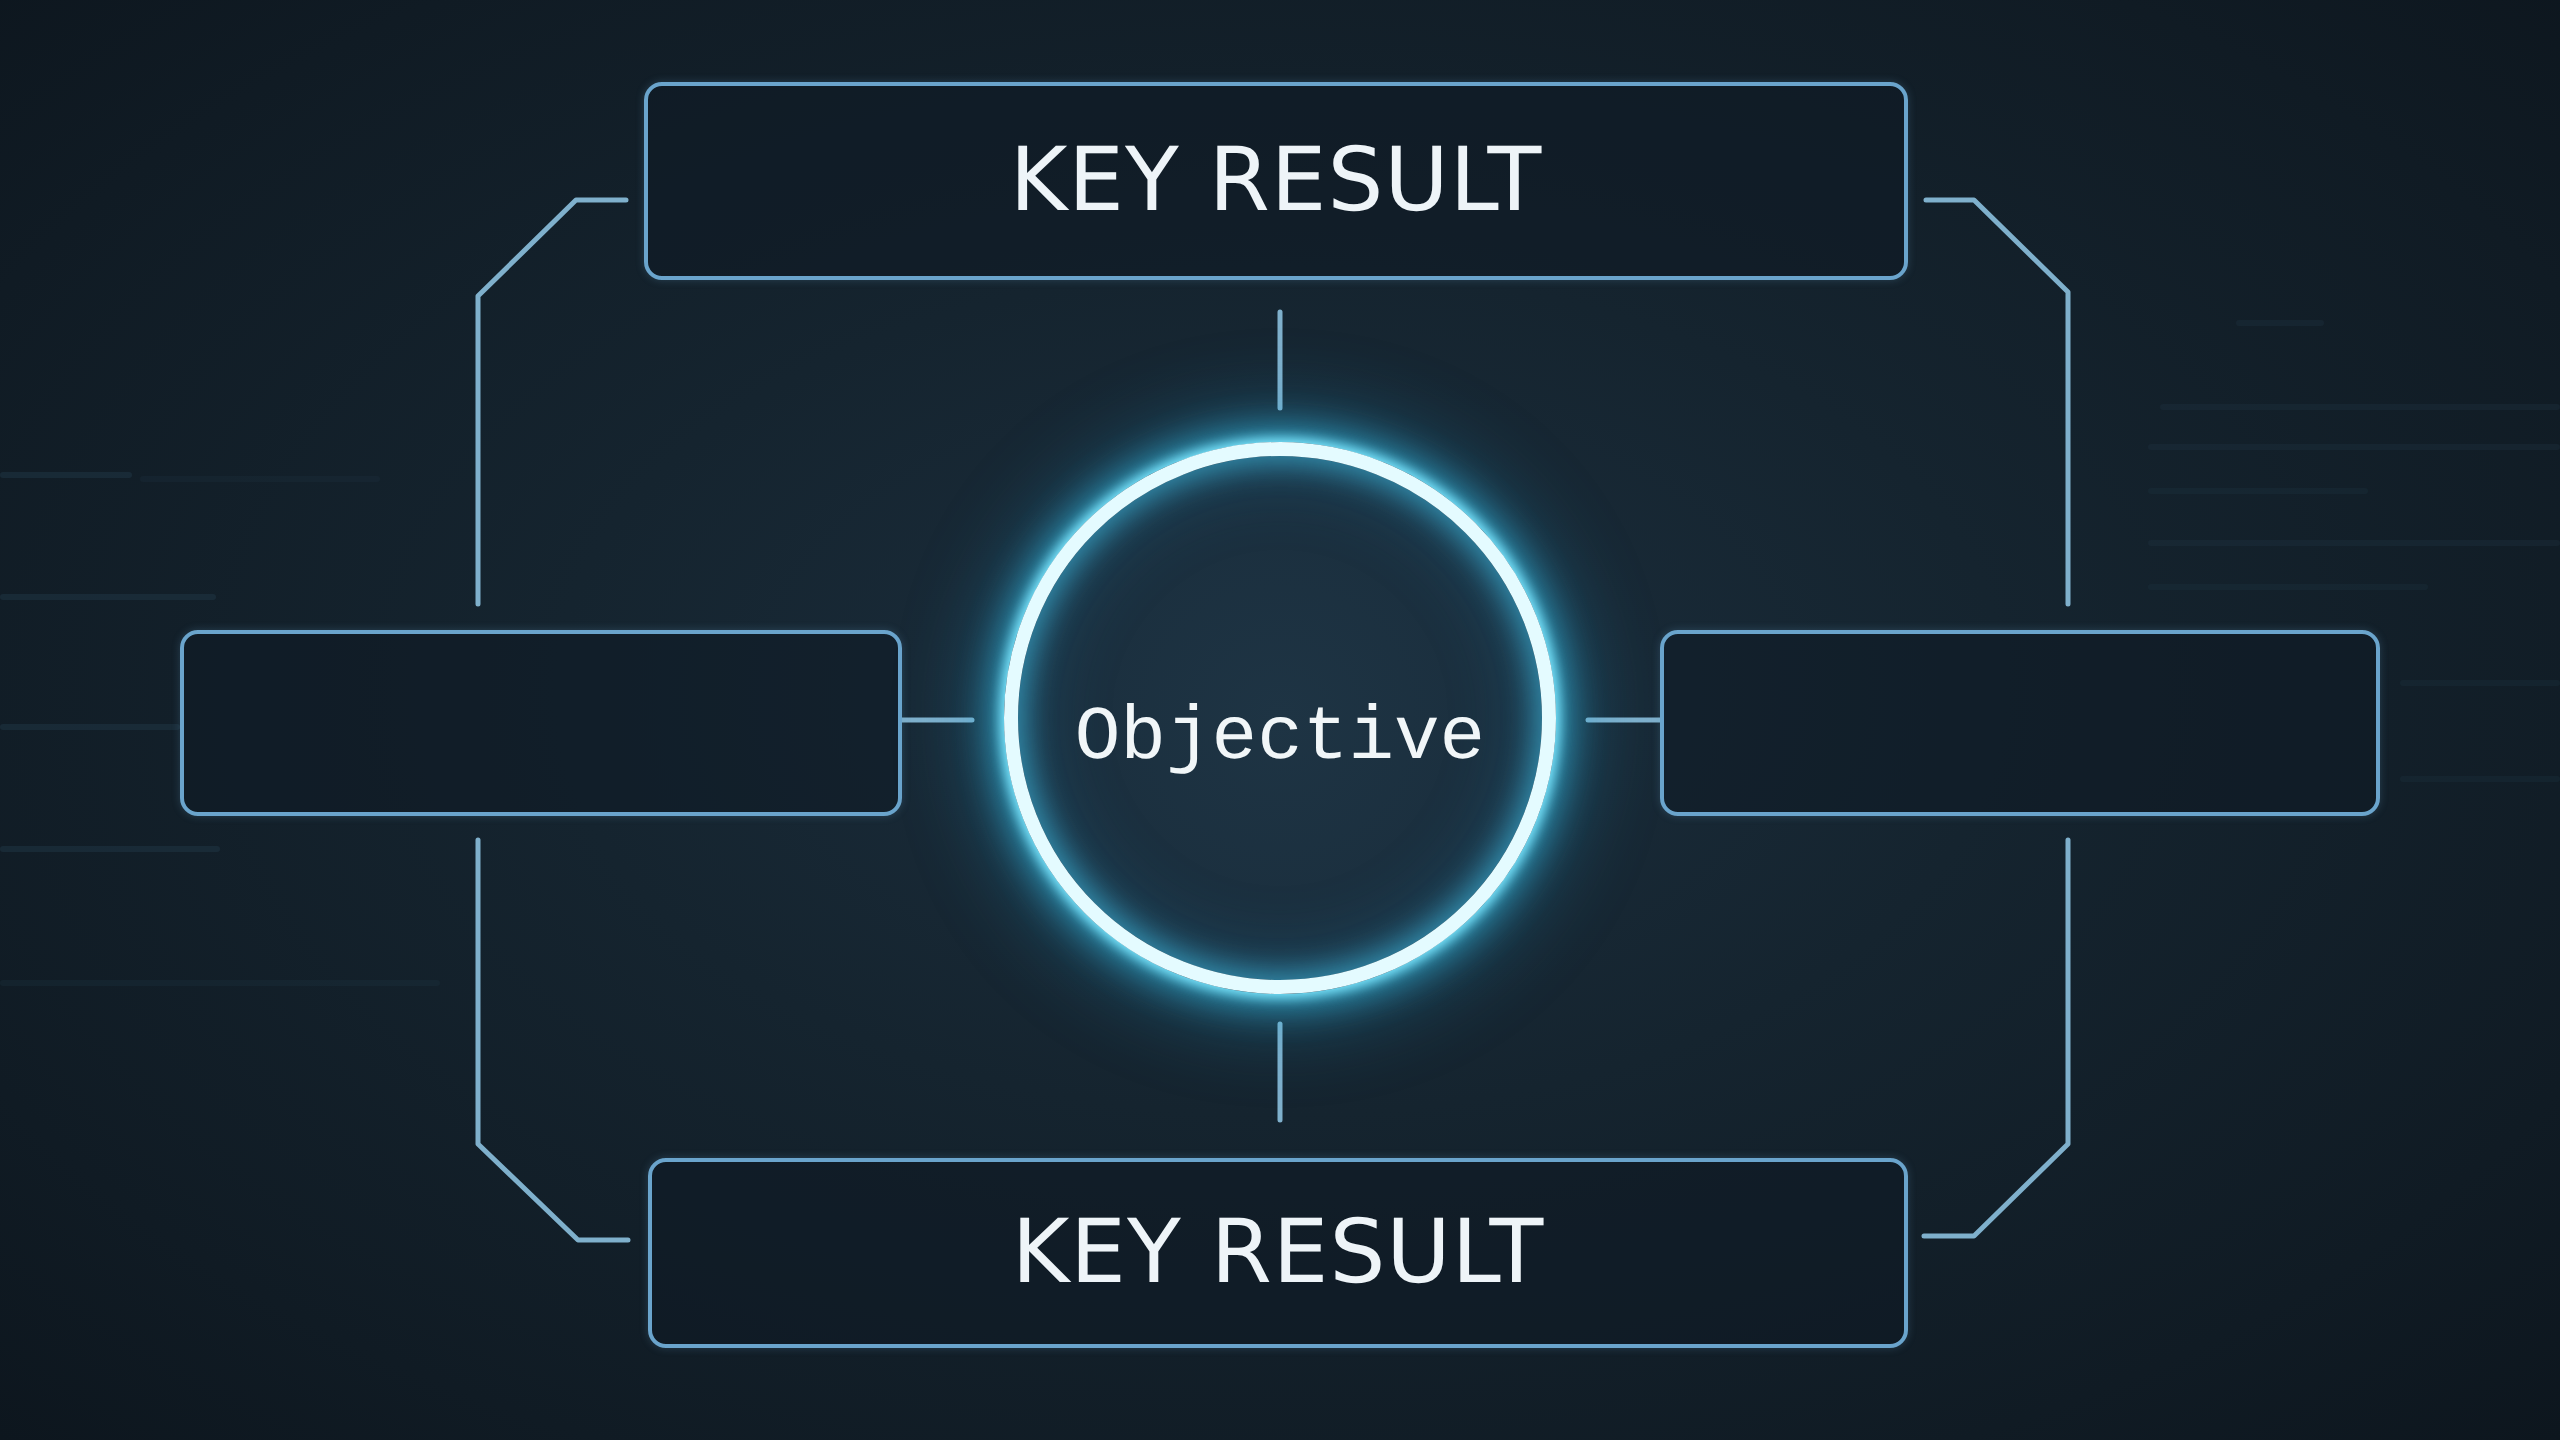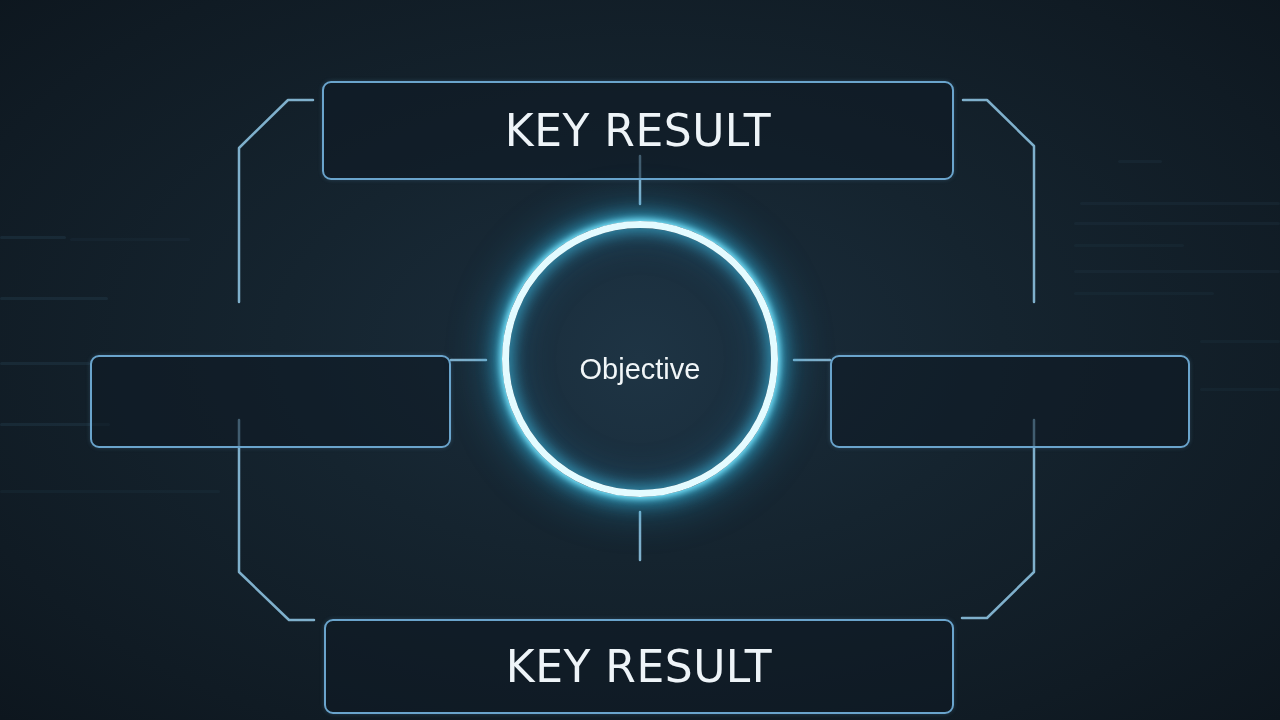--- a/index.html
+++ b/index.html
@@ -10,40 +10,39 @@
   }
   .bg-text { position: absolute; left: 0; top: 0; width: 1280px; height: 720px; pointer-events: none; }
   .bg-line { position: absolute; height: 3px; background: #1f3443; border-radius: 2px; opacity: 0.55; }
   svg.connectors { position: absolute; left: 0; top: 0; }
   .box {
     position: absolute; box-sizing: border-box;
     border: 2.5px solid #6aa4cc; border-radius: 9px;
     background: rgba(14, 26, 36, 0.55);
     display: flex; align-items: center; justify-content: center;
     box-shadow: 0 0 4px rgba(106,164,204,0.25);
-    margin-top: 40px;
   }
   .box-label {
     color: #eef4f8; font-size: 44px; letter-spacing: 0.5px;
     font-family: "DejaVu Sans", sans-serif; font-weight: 400;
   }
   .objective {
     position: absolute; left: 502px; top: 221px; width: 276px; height: 276px;
     box-sizing: border-box; border-radius: 50%;
     border: 7px solid #e4fbff;
     background: radial-gradient(circle, #1e3444 0%, #1a2e3d 70%, #173042 100%);
     box-shadow:
       0 0 6px 2px #7ee8ff,
       0 0 18px 6px rgba(60, 200, 240, 0.65),
       0 0 40px 14px rgba(40, 160, 210, 0.35),
       inset 0 0 14px 4px rgba(70, 200, 240, 0.55),
       inset 0 0 34px 10px rgba(40, 150, 200, 0.25);
     display: flex; align-items: center; justify-content: center;
   }
-  .objective-label { color: #f1f6f8; font-size: 29px; font-family: Liberation Sans, sans-serif; margin-top: 21px; }
+  .objective-label { color: #f1f6f8; font-size: 38px; font-family: Liberation Mono, monospace; margin-top: 21px; }
 </style>
 </head>
 <body>
 
 <div class="bg-text">
   <div class="bg-line" style="left:0;top:236px;width:66px;"></div>
   <div class="bg-line" style="left:70px;top:238px;width:120px;opacity:.25"></div>
   <div class="bg-line" style="left:0;top:297px;width:108px;"></div>
   <div class="bg-line" style="left:0;top:362px;width:90px;"></div>
   <div class="bg-line" style="left:0;top:423px;width:110px;"></div>

